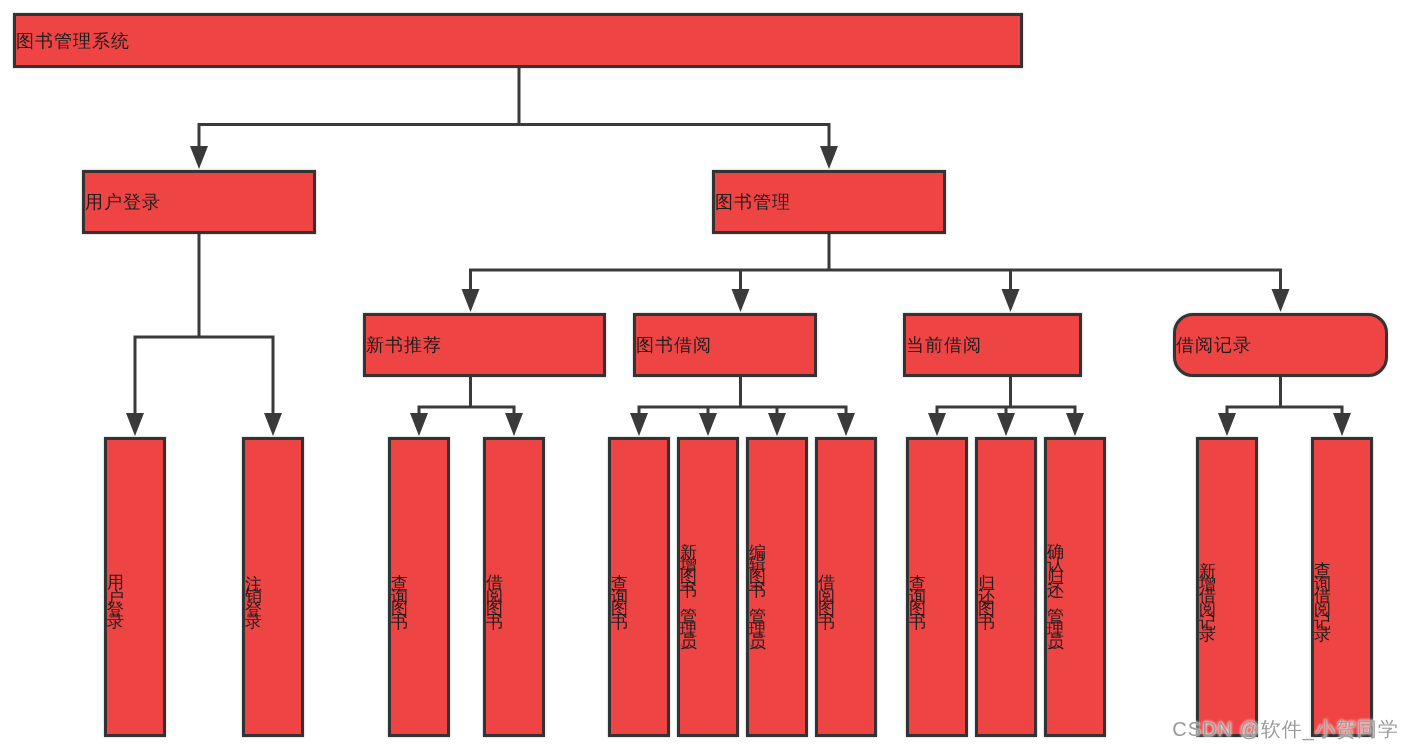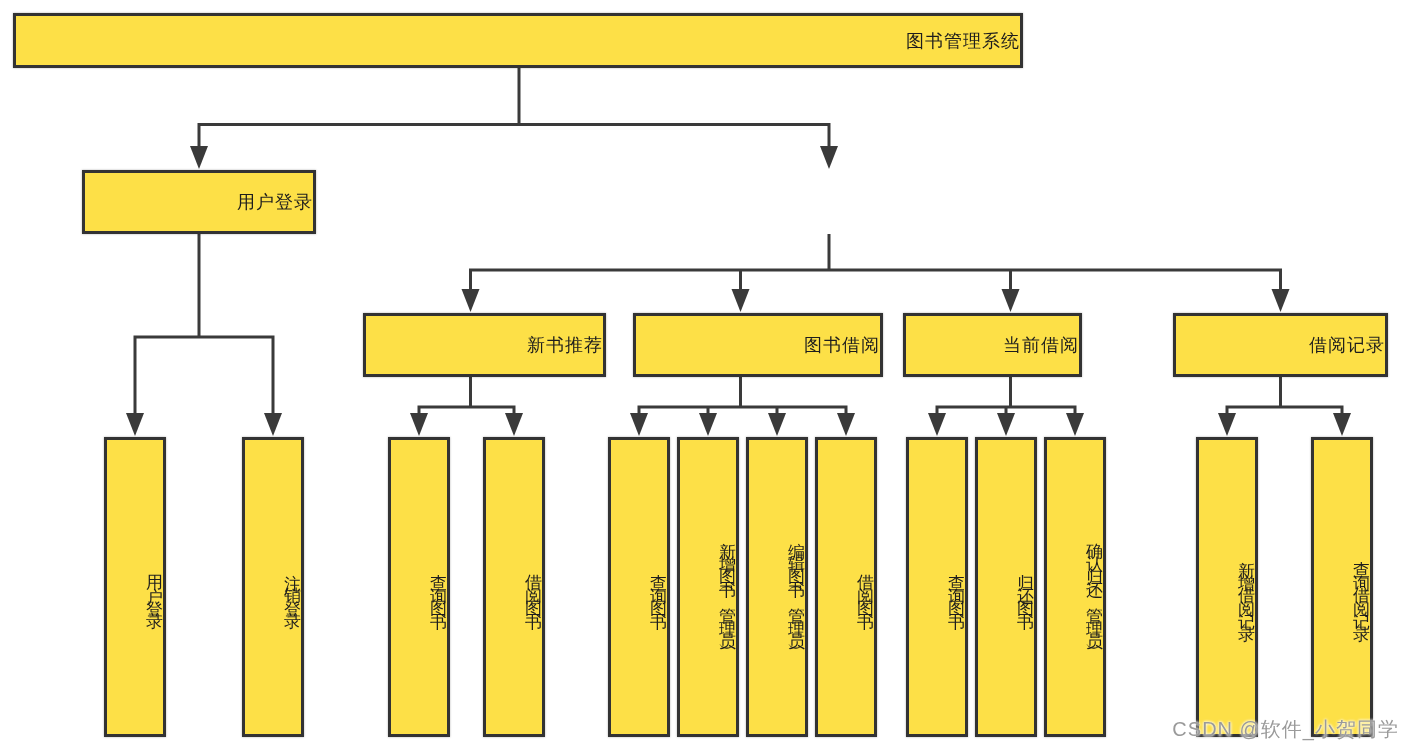--- a/index.html
+++ b/index.html
@@ -2,22 +2,22 @@
 <html><head>
 <meta charset="utf-8">
 <style>
   html,body{margin:0;padding:0;background:#ffffff;}
   .canvas{
     position:relative;width:1405px;height:747px;background:#ffffff;overflow:hidden;
     font-family:"Liberation Sans","DejaVu Sans",sans-serif;color:#1d1d1d;
   }
   svg.wires{position:absolute;left:0;top:0;width:1405px;height:747px;}
   .box{
-    position:absolute;box-sizing:border-box;background:#fde047;
-    border:3px solid #333333;display:flex;align-items:center;justify-content:flex-end;
+    position:absolute;box-sizing:border-box;background:#ef4444;
+    border:3px solid #333333;display:flex;align-items:center;justify-content:flex-start;
     box-shadow:0 0 2px rgba(0,0,0,0.30);z-index:2;
   }
   .h-label{font-size:18px;letter-spacing:1px;white-space:nowrap;}
   .leaf .v-label{
     writing-mode:vertical-rl;text-orientation:mixed;
     font-size:17px;line-height:1;letter-spacing:13px;
   }
   .watermark{
     position:absolute;right:6px;bottom:4px;z-index:5;
     font-size:20px;letter-spacing:1px;color:#9a9a9a;
@@ -86,31 +86,34 @@
     </g>
   </svg>
 
   <div class="box" style="left:13px;top:13px;width:1010px;height:55px;">
     <span class="h-label">图书管理系统</span>
   </div>
 
   <div class="box" style="left:82px;top:170px;width:234px;height:64px;">
     <span class="h-label">用户登录</span>
   </div>
+  <div class="box" style="left:712px;top:170px;width:234px;height:64px;">
+    <span class="h-label">图书管理</span>
+  </div>
 
   <div class="box" style="left:363px;top:313px;width:243px;height:64px;">
     <span class="h-label">新书推荐</span>
   </div>
-  <div class="box" style="left:633px;top:313px;width:250px;height:64px;">
+  <div class="box" style="left:633px;top:313px;width:184px;height:64px;">
     <span class="h-label">图书借阅</span>
   </div>
   <div class="box" style="left:903px;top:313px;width:179px;height:64px;">
     <span class="h-label">当前借阅</span>
   </div>
-  <div class="box" style="left:1173px;top:313px;width:215px;height:64px;">
+  <div class="box" style="left:1173px;top:313px;width:215px;height:64px;border-radius:20px;">
     <span class="h-label">借阅记录</span>
   </div>
 
   <div class="box leaf" style="left:104px;top:437px;width:62px;height:300px;">
     <span class="v-label">用户登录</span>
   </div>
   <div class="box leaf" style="left:242px;top:437px;width:62px;height:300px;">
     <span class="v-label">注销登录</span>
   </div>
 

